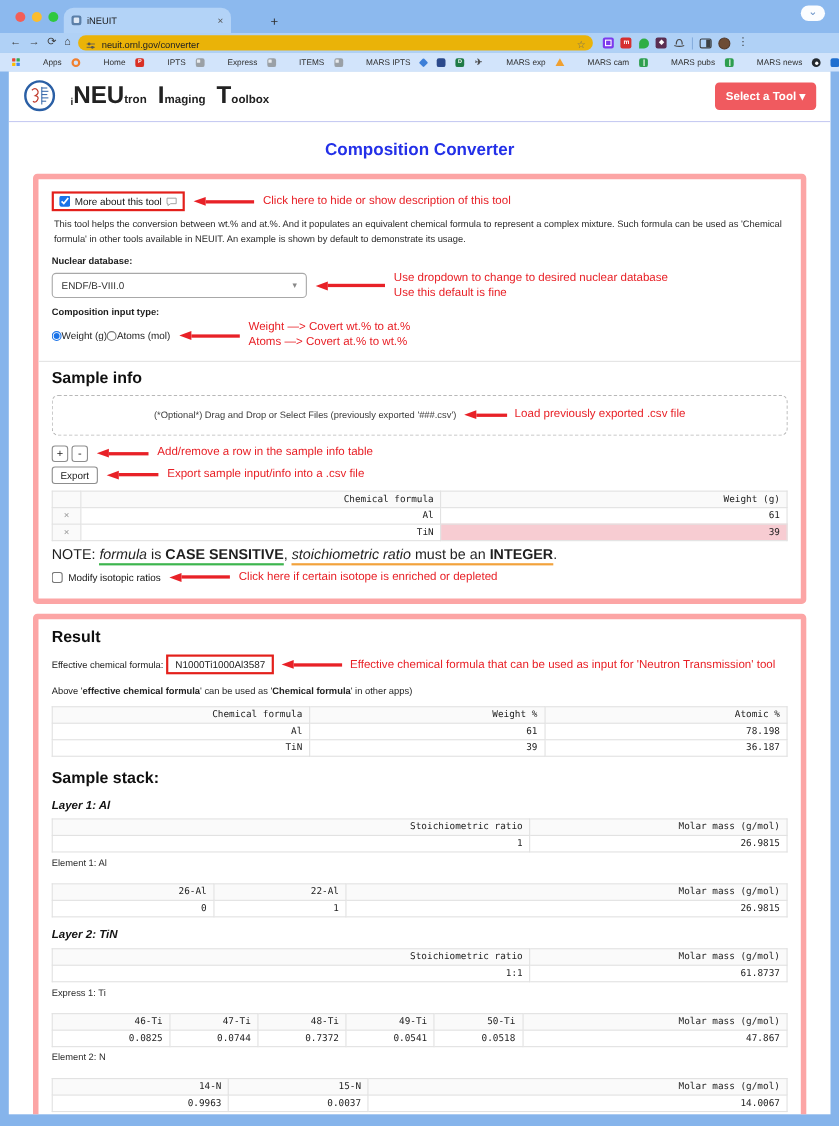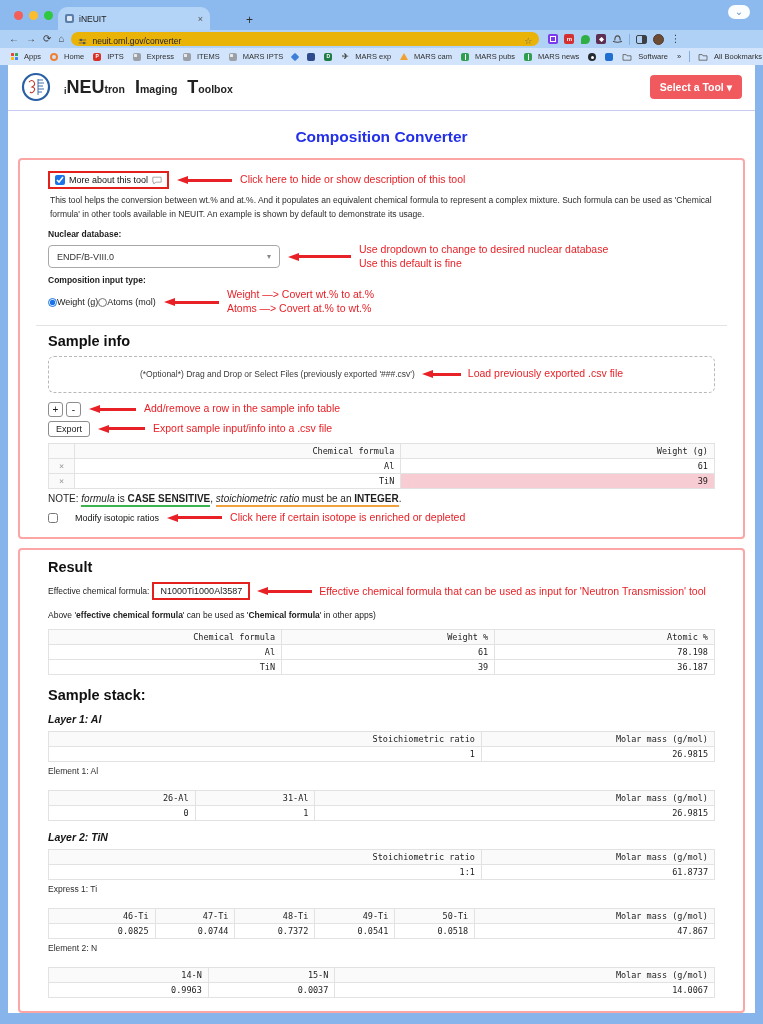--- a/index.html
+++ b/index.html
@@ -32,21 +32,21 @@
   .bird{width:9px;height:9px;border-radius:50% 50% 50% 0;background:#2fae44;}
   .e4{background:#5b2e52}
   .hat{width:11px;height:9px;}
   .sep { width:1px; height:11px; background:#86aede; }
   .panel { width:11px; height:9px; border:1.5px solid #3c4043; border-radius:2px; position:relative; }
   .panel::after{content:"";position:absolute;right:0;top:0;bottom:0;width:4px;background:#3c4043;}
   .avatar { width:11px; height:11px; border-radius:50%; background:#6d4c35; border:1px solid #523a2c; }
   .kebab { font-size:10px; color:#3c4043; line-height:1;}
 
   .bookmarks { height:17px; background:#d2e4fb; display:flex; align-items:center; gap:9px; padding:0 10px; font-size:7.5px; color:#2f2f2f; white-space:nowrap; }
-  .bm { display:flex; align-items:center; gap:6px; }
+  .bm { display:flex; align-items:center; gap:21px; }
   .bmi { width:8px; height:8px; border-radius:2px; display:flex; align-items:center; justify-content:center; color:#fff; font-size:5px; font-weight:700; flex:0 0 auto; line-height:1;}
   .i-apps{background:transparent;display:grid;grid-template-columns:3px 3px;grid-template-rows:3px 3px;gap:1px;border-radius:0;}
   .i-apps span{width:3px;height:3px;border-radius:0.5px;}
   .i-home{background:transparent;border:2px solid #f08030;border-radius:50%;width:8px;height:8px;}
   .i-ipts{background:#d93025}
   .i-img{background:#9aa0a6;position:relative;}
   .i-img::after{content:"";position:absolute;left:1.5px;top:1.5px;width:3px;height:3px;background:#e8eaed;border-radius:0.5px;}
   .i-diamond{background:#3d7fd8;transform:rotate(45deg);width:6px;height:6px;border-radius:1px;}
   .i-navy{background:#2c4a8c}
   .i-green{background:#1f7a46}
@@ -56,28 +56,28 @@
   .i-book::after{content:"";position:absolute;left:3.5px;top:1px;width:1px;height:6px;background:#fff;}
   .i-gh{background:#24292f;border-radius:50%;position:relative;}
   .i-gh::after{content:"";position:absolute;left:2.5px;top:3.5px;width:3px;height:3px;border-radius:50%;background:#fff;}
   .i-blue{background:#1f6fd0}
   .bm-right { margin-left:auto; display:flex; align-items:center; gap:8px; }
 
   
   .page { position:absolute; top:65px; left:8px; right:8px; bottom:11px; background:#fff; overflow:hidden; }
   .shead { display:flex; align-items:center; padding:7px 13px 8px; border-bottom:1px solid #c7cbf2; }
   .brand { margin-left:13px; color:#222; display:flex; align-items:baseline; }
-  .b-big { font-size:18px; font-weight:700; }
+  .b-big { font-size:22px; font-weight:700; }
   .b-sm { font-size:10.5px; font-weight:700; }
   .b-i { font-size:9px; font-weight:700; position:relative; top:1px;}
   .bgap { width:10px; }
   .btn-tool { margin-left:auto; background:#f05a5f; color:#fff; font-size:10.5px; font-weight:700; padding:6px 10px; border-radius:4px; border:none; }
   .title { text-align:center; color:#2330e8; font-weight:700; font-size:15.5px; margin:17px 0 12px; }
 
-  .card { border:2px solid #fca5a5; border-radius:4px; margin:0 10px 9px; padding:7px 28px 9px; }
+  .card { border:5px solid #fca5a5; border-radius:4px; margin:0 22px 9px; padding:7px 12px 9px; }
   .r { display:flex; align-items:center; gap:8px; margin:4px 0; }
   .rr { border:2px solid #e3201b; display:flex; align-items:center; gap:4px; padding:2px 5px; }
   .an { color:#e82127; font-size:10.5px; font-weight:500; line-height:1.3; }
   .ar { display:flex; align-items:center; flex:0 0 auto;}
   .ah { width:0; height:0; border-top:4px solid transparent; border-bottom:4px solid transparent; border-right:11px solid #e82127; }
   .at { height:3px; background:#e82127; }
   .w28{width:28px}.w36{width:36px}.w44{width:44px}.w52{width:52px}
 
   .ck { width:10px; height:10px; accent-color:#1a73e8; }
   .moretxt { font-size:9px; color:#111; }
@@ -93,21 +93,21 @@
   .btn { font-size:9px; border:1px solid #8d8d8d; border-radius:3px; background:#fff; padding:2px 7px; color:#1a1a1a; }
   .sq { width:15px; height:15px; padding:0; display:inline-flex; align-items:center; justify-content:center; font-size:10px; }
   .submit { border:2px solid #3c3c3c; border-radius:4px; }
 
   .dtable { width:100%; border-collapse:collapse; font-family:"DejaVu Sans Mono","Liberation Mono",monospace; font-size:8.5px; color:#222; margin:6px 0 4px; }
   .dtable th, .dtable td { border:1px solid #e2e2e2; padding:2px 6px; text-align:right; font-weight:400; height:15px; }
   .dtable th { background:#fafafa; }
   .xcell { text-align:center !important; color:#9a9a9a; background:#fafafa; }
   .pink { background:#f7ccd2; }
 
-  .note { font-size:10px; color:#1f1f1f; margin:4px 0 7px; }
+  .note { font-size:13px; color:#1f1f1f; margin:4px 0 7px; }
   .ug { border-bottom:2.5px solid #3db54e; padding-bottom:1px; }
   .uo { border-bottom:2.5px solid #f2a23c; padding-bottom:1px; }
 
   .effrow { display:flex; align-items:center; gap:7px; font-size:8.5px; color:#222; margin:3px 0 10px; }
   .effbox { border:2px solid #e3201b; padding:2px 6px; font-size:9px; color:#222;text-align:right; }
   .above { font-size:8.5px; color:#222; margin:2px 0 9px; }
   .layer { font-size:10.5px; font-weight:700; margin:10px 0 2px; color:#141414;font-style:italic;}
   .elem { font-size:8.5px; font-weight:500; color:#2c2c2c; margin:2px 0 14px; }
   .stack { margin-top:12px; }
 </style>
@@ -368,21 +368,21 @@
           <td class="xcell">×</td>
           <td>TiN</td>
           <td class="pink">39</td>
         </tr>
       </tbody>
         </table>
 
       <div class="note"><span>NOTE: </span><span class="ug"><i>formula</i><span> is </span><b>CASE SENSITIVE</b></span><span>, </span><span class="uo"><i>stoichiometric ratio</i><span> must be an </span><b>INTEGER</b></span><span>.</span></div>
 
       <div class="r">
-        <span style="display:flex;align-items:center;gap:17px">
+        <span style="display:flex;align-items:center;gap:5px">
           <input type="checkbox" class="ck" style="">
           <span class="moretxt">Modify isotopic ratios</span>
         </span>
         <span class="ar">
             <span class="ah"></span>
             <span class="at w44"></span>
           </span>
         <span class="an">Click here if certain isotope is enriched or depleted</span>
       </div>
     </div>
@@ -449,21 +449,21 @@
       <div class="elem">Element 1: Al</div>
       <table class="dtable">
         <colgroup>
             <col style="width:22%">
             <col style="width:18%">
             <col>
           </colgroup>
         <tbody>
             <tr>
           <th>26-Al</th>
-          <th>31-Al</th>
+          <th>22-Al</th>
           <th>Molar mass (g/mol)</th>
         </tr>
         <tr>
           <td>0</td>
           <td>1</td>
           <td>26.9815</td>
         </tr>
       </tbody>
         </table>
 

